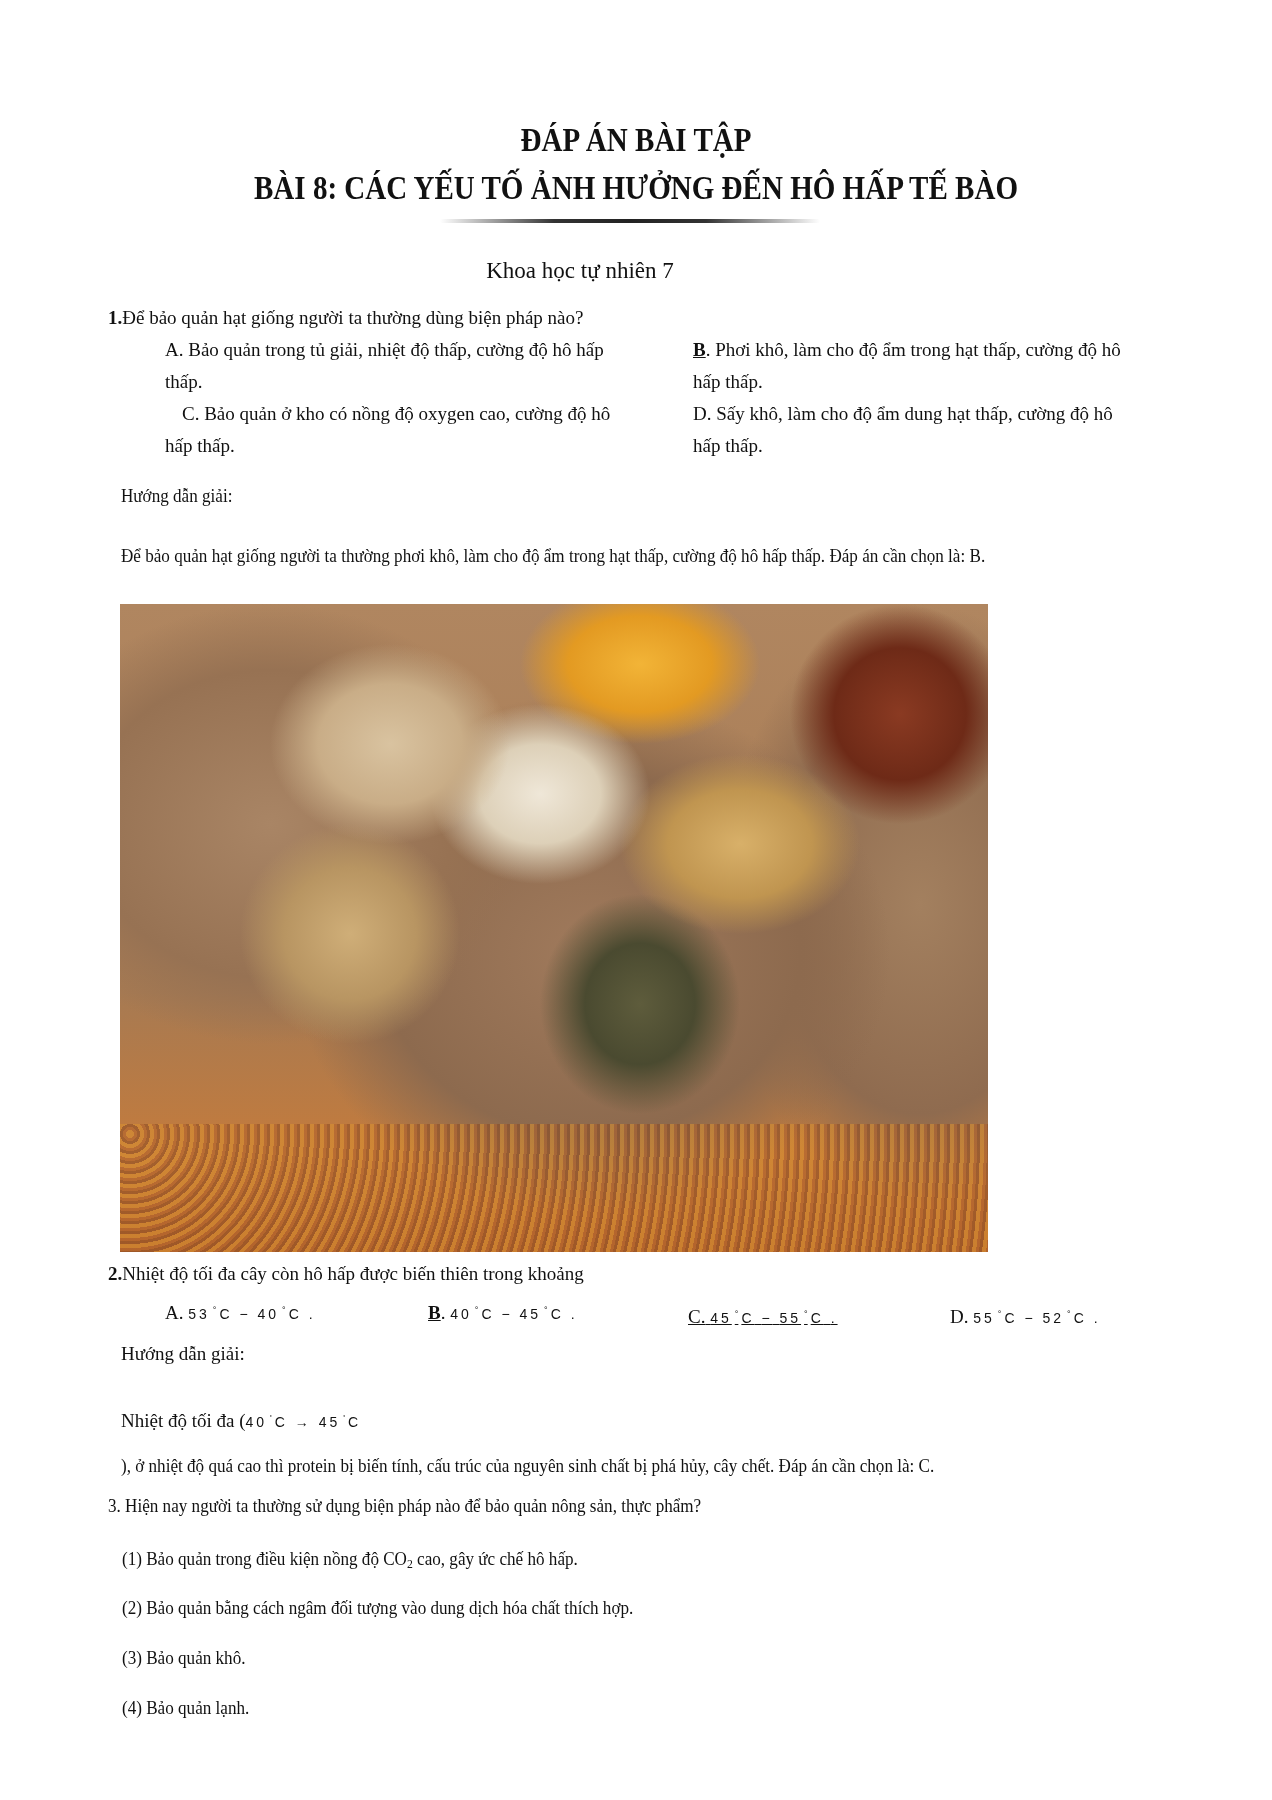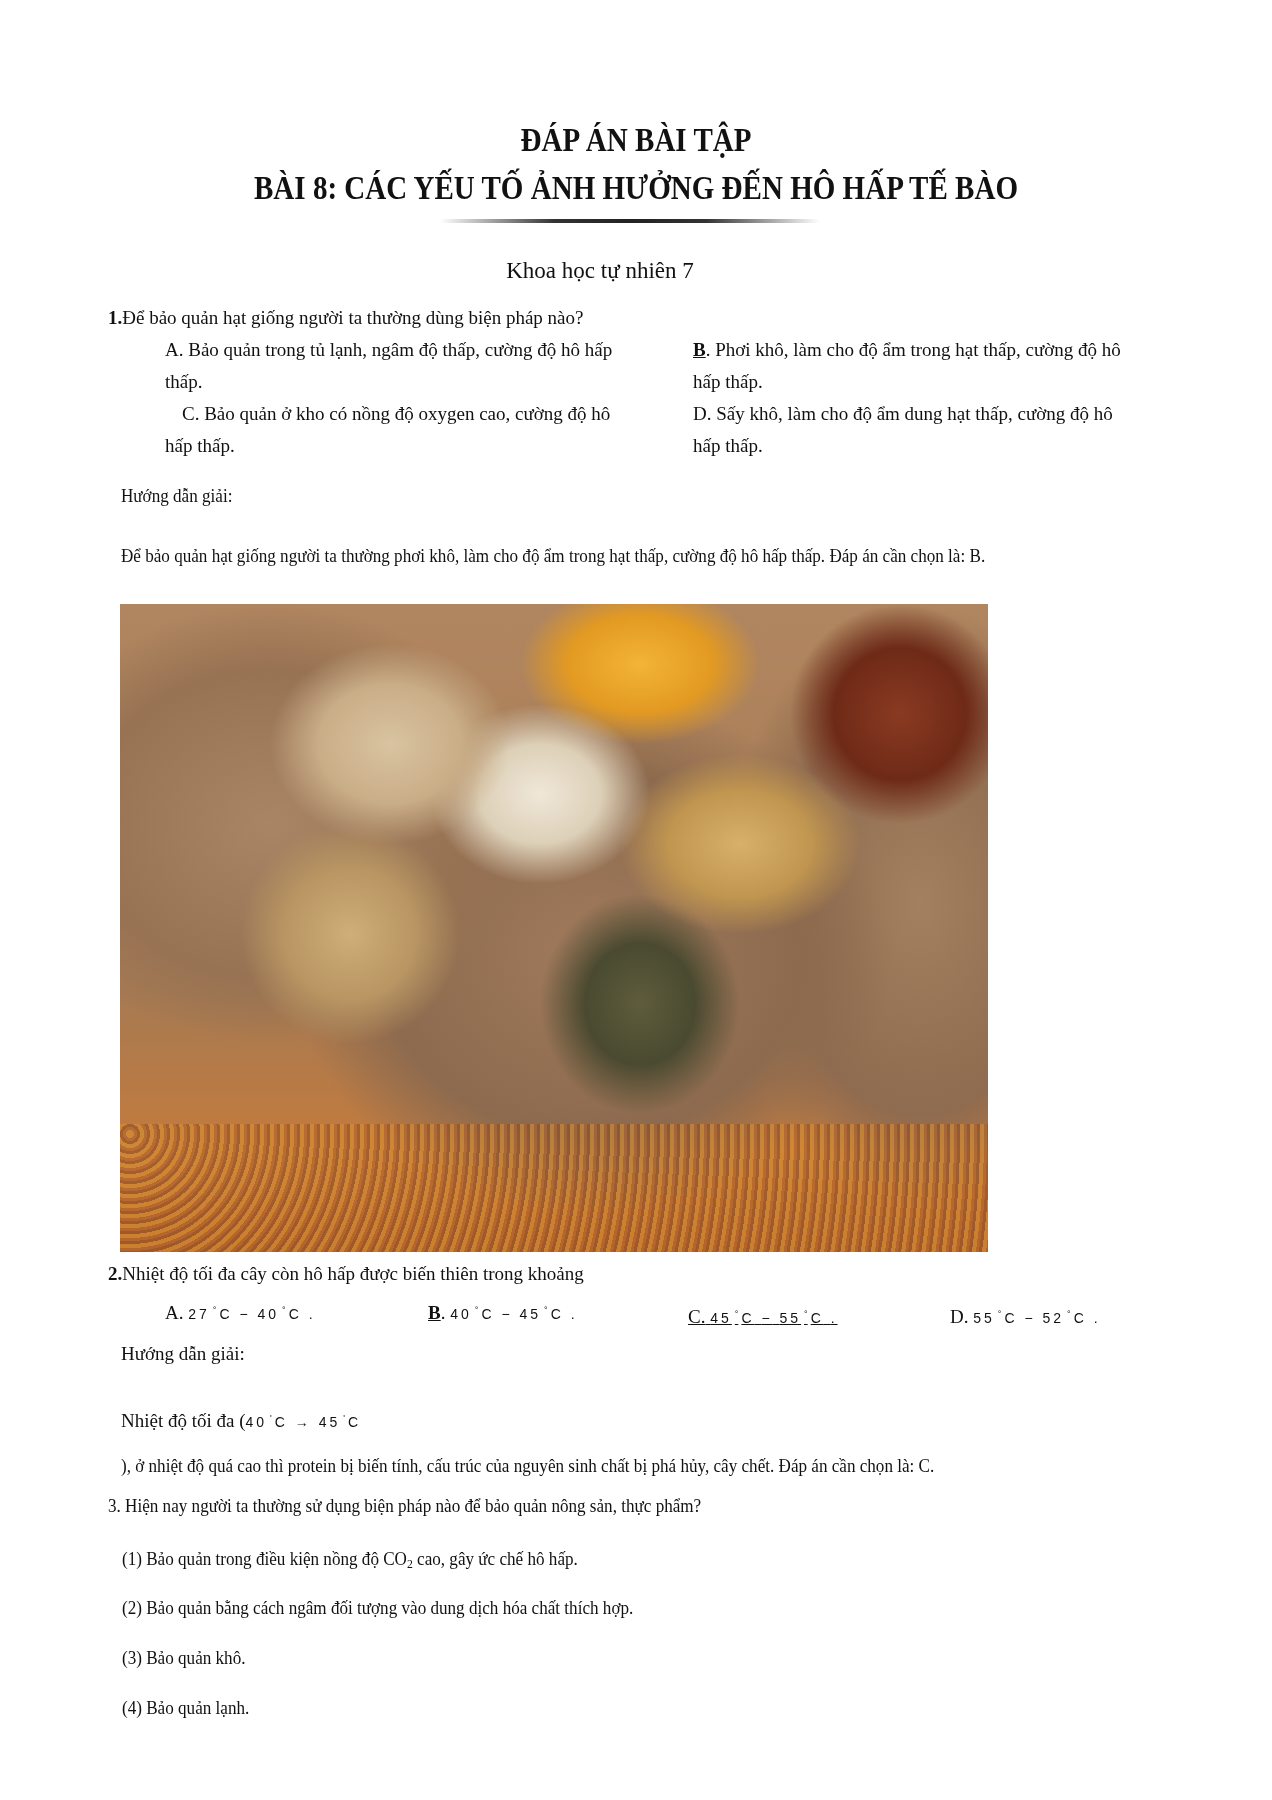--- a/index.html
+++ b/index.html
@@ -13,21 +13,21 @@
       font-family: "Liberation Serif", serif; color: #111;
       transform: scaleX(0.88); transform-origin: center;
     }
     .t1 { top: 122px; font-size: 33px; letter-spacing: 0px; }
     .t2 { top: 170px; font-size: 33px; }
     .rule {
       top: 219px; left: 440px; width: 380px; height: 4px;
       background: linear-gradient(to right, rgba(0,0,0,0), #333 30%, #222 50%, #333 70%, rgba(0,0,0,0));
       border-radius: 2px;
     }
-    .subtitle { top: 258px; left: 0; width: 1160px; text-align: center; font-size: 23px; padding-left: 20px; }
+    .subtitle { top: 258px; left: 0; width: 1160px; text-align: center; font-size: 23px; }
     .txt { font-size: 19px; line-height: 32px; white-space: nowrap; }
     .cond { transform: scaleX(0.9); transform-origin: left; }
     .qnum { font-weight: bold; }
     .ans-key { font-weight: bold; text-decoration: underline; }
     .mono { font-family: "Liberation Sans", "DejaVu Sans", sans-serif; font-size: 14px; letter-spacing: 3px; }
     .deg { font-size: 9px; vertical-align: super; letter-spacing: 0; margin: 0 3px; }
     sub { font-size: 13px; vertical-align: -3px; }
     .photo {
       left: 120px; top: 604px; width: 868px; height: 648px; overflow: hidden;
       background:
@@ -53,21 +53,21 @@
 <body>
 
 <div class="abs title t1">ĐÁP ÁN BÀI TẬP</div>
 <div class="abs title t2">BÀI 8: CÁC YẾU TỐ ẢNH HƯỞNG ĐẾN HÔ HẤP TẾ BÀO</div>
 <div class="abs rule"></div>
 <div class="abs subtitle">Khoa học tự nhiên 7</div>
 
 <div class="abs txt" style="left:108px; top:302px;text-align:center;">
   <span class="qnum">1.</span><span>Để bảo quản hạt giống người ta thường dùng biện pháp nào?</span>
 </div>
-<div class="abs txt" style="left:165px; top:334px;">A. Bảo quản trong tủ lạnh, ngâm độ thấp, cường độ hô hấp</div>
+<div class="abs txt" style="left:165px; top:334px;">A. Bảo quản trong tủ giải, nhiệt độ thấp, cường độ hô hấp</div>
 <div class="abs txt" style="left:165px; top:366px;">thấp.</div>
 <div class="abs txt" style="left:182px; top:398px;">C. Bảo quản ở kho có nồng độ oxygen cao, cường độ hô</div>
 <div class="abs txt" style="left:165px; top:430px;">hấp thấp.</div>
 
 <div class="abs txt" style="left:693px; top:334px;">
   <span class="ans-key">B</span><span>. Phơi khô, làm cho độ ẩm trong hạt thấp, cường độ hô</span>
 </div>
 <div class="abs txt" style="left:693px; top:366px;">hấp thấp.</div>
 <div class="abs txt" style="left:693px; top:398px;">D. Sấy khô, làm cho độ ẩm dung hạt thấp, cường độ hô</div>
 <div class="abs txt" style="left:693px; top:430px;">hấp thấp.</div>
@@ -78,21 +78,21 @@
 <div class="abs photo">
   <div class="grain"></div>
 </div>
 
 <div class="abs txt" style="left:108px; top:1258px;text-align:right;">
   <span class="qnum">2.</span><span>Nhiệt độ tối đa cây còn hô hấp được biến thiên trong khoảng</span>
 </div>
 
 <div class="abs txt" style="left:165px; top:1294px;">
   <span>A.</span>
-  <span class="mono"><span>27</span><span class="deg">°</span><span>C</span> <span>−</span> <span>40</span><span class="deg">°</span><span>C</span> <span>.</span></span>
+  <span class="mono"><span>53</span><span class="deg">°</span><span>C</span> <span>−</span> <span>40</span><span class="deg">°</span><span>C</span> <span>.</span></span>
 </div>
 <div class="abs txt" style="left:428px; top:1294px;text-align:center;">
   <span class="ans-key">B</span>.
   <span class="mono"><span>40</span><span class="deg">°</span><span>C</span> <span>−</span> <span>45</span><span class="deg">°</span><span>C</span> <span>.</span></span>
 </div>
 <div class="abs txt" style="left:688px; top:1298px;text-decoration:underline;">
   <span>C.</span>
   <span class="mono"><span>45</span><span class="deg">°</span><span>C</span> <span>−</span> <span>55</span><span class="deg">°</span><span>C</span> <span>.</span></span>
 </div>
 <div class="abs txt" style="left:950px; top:1298px;">

